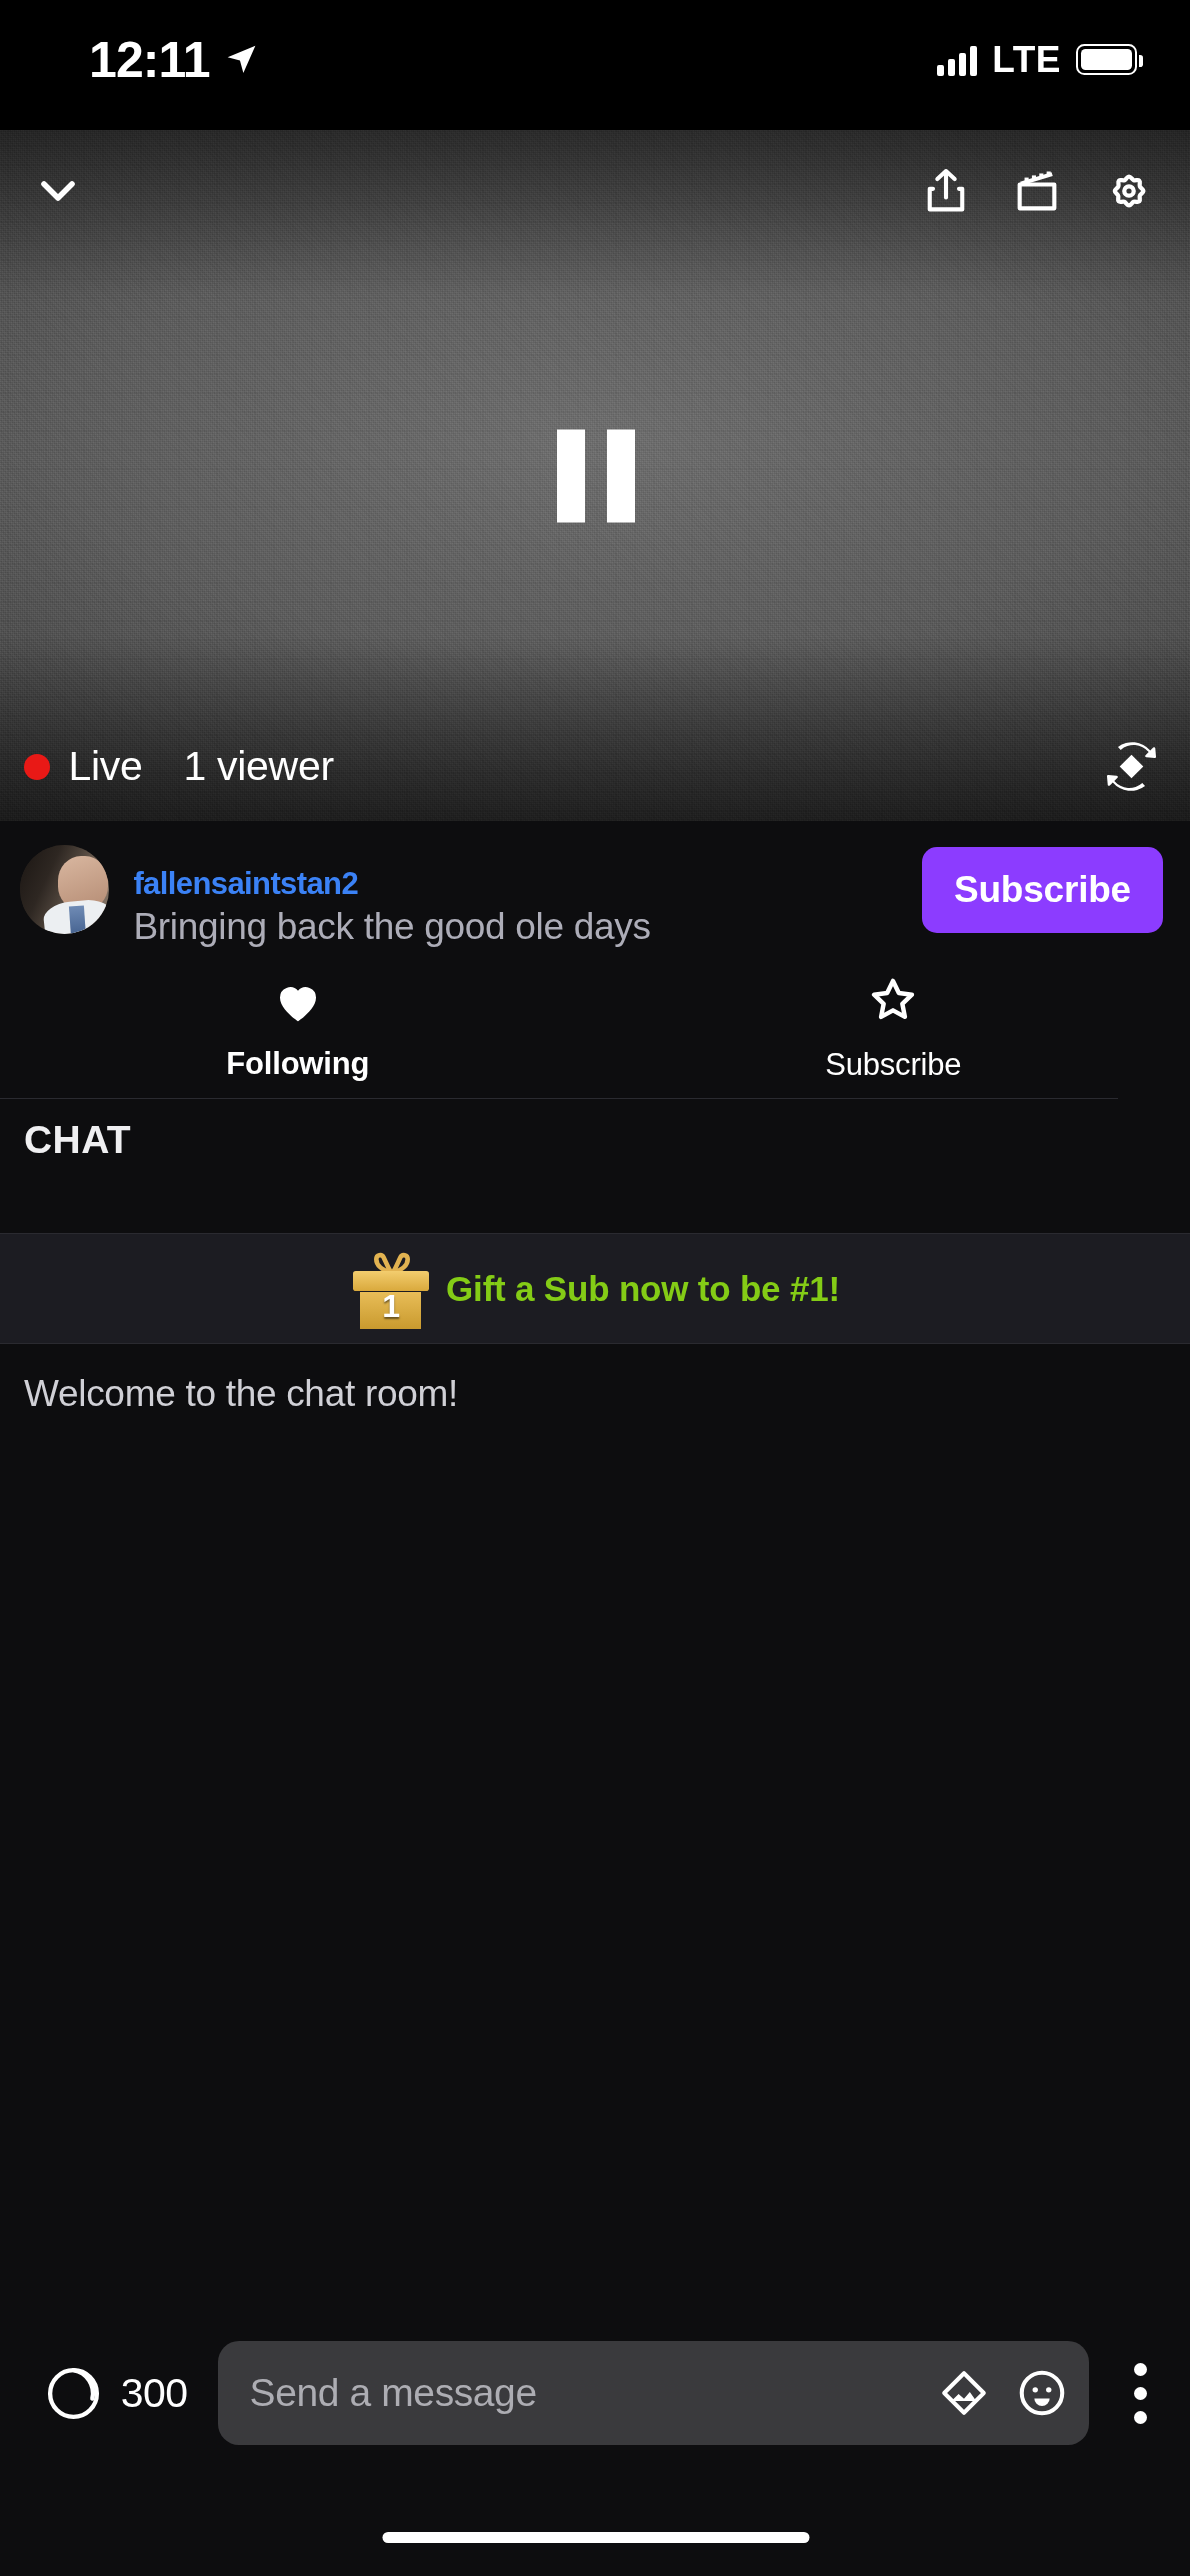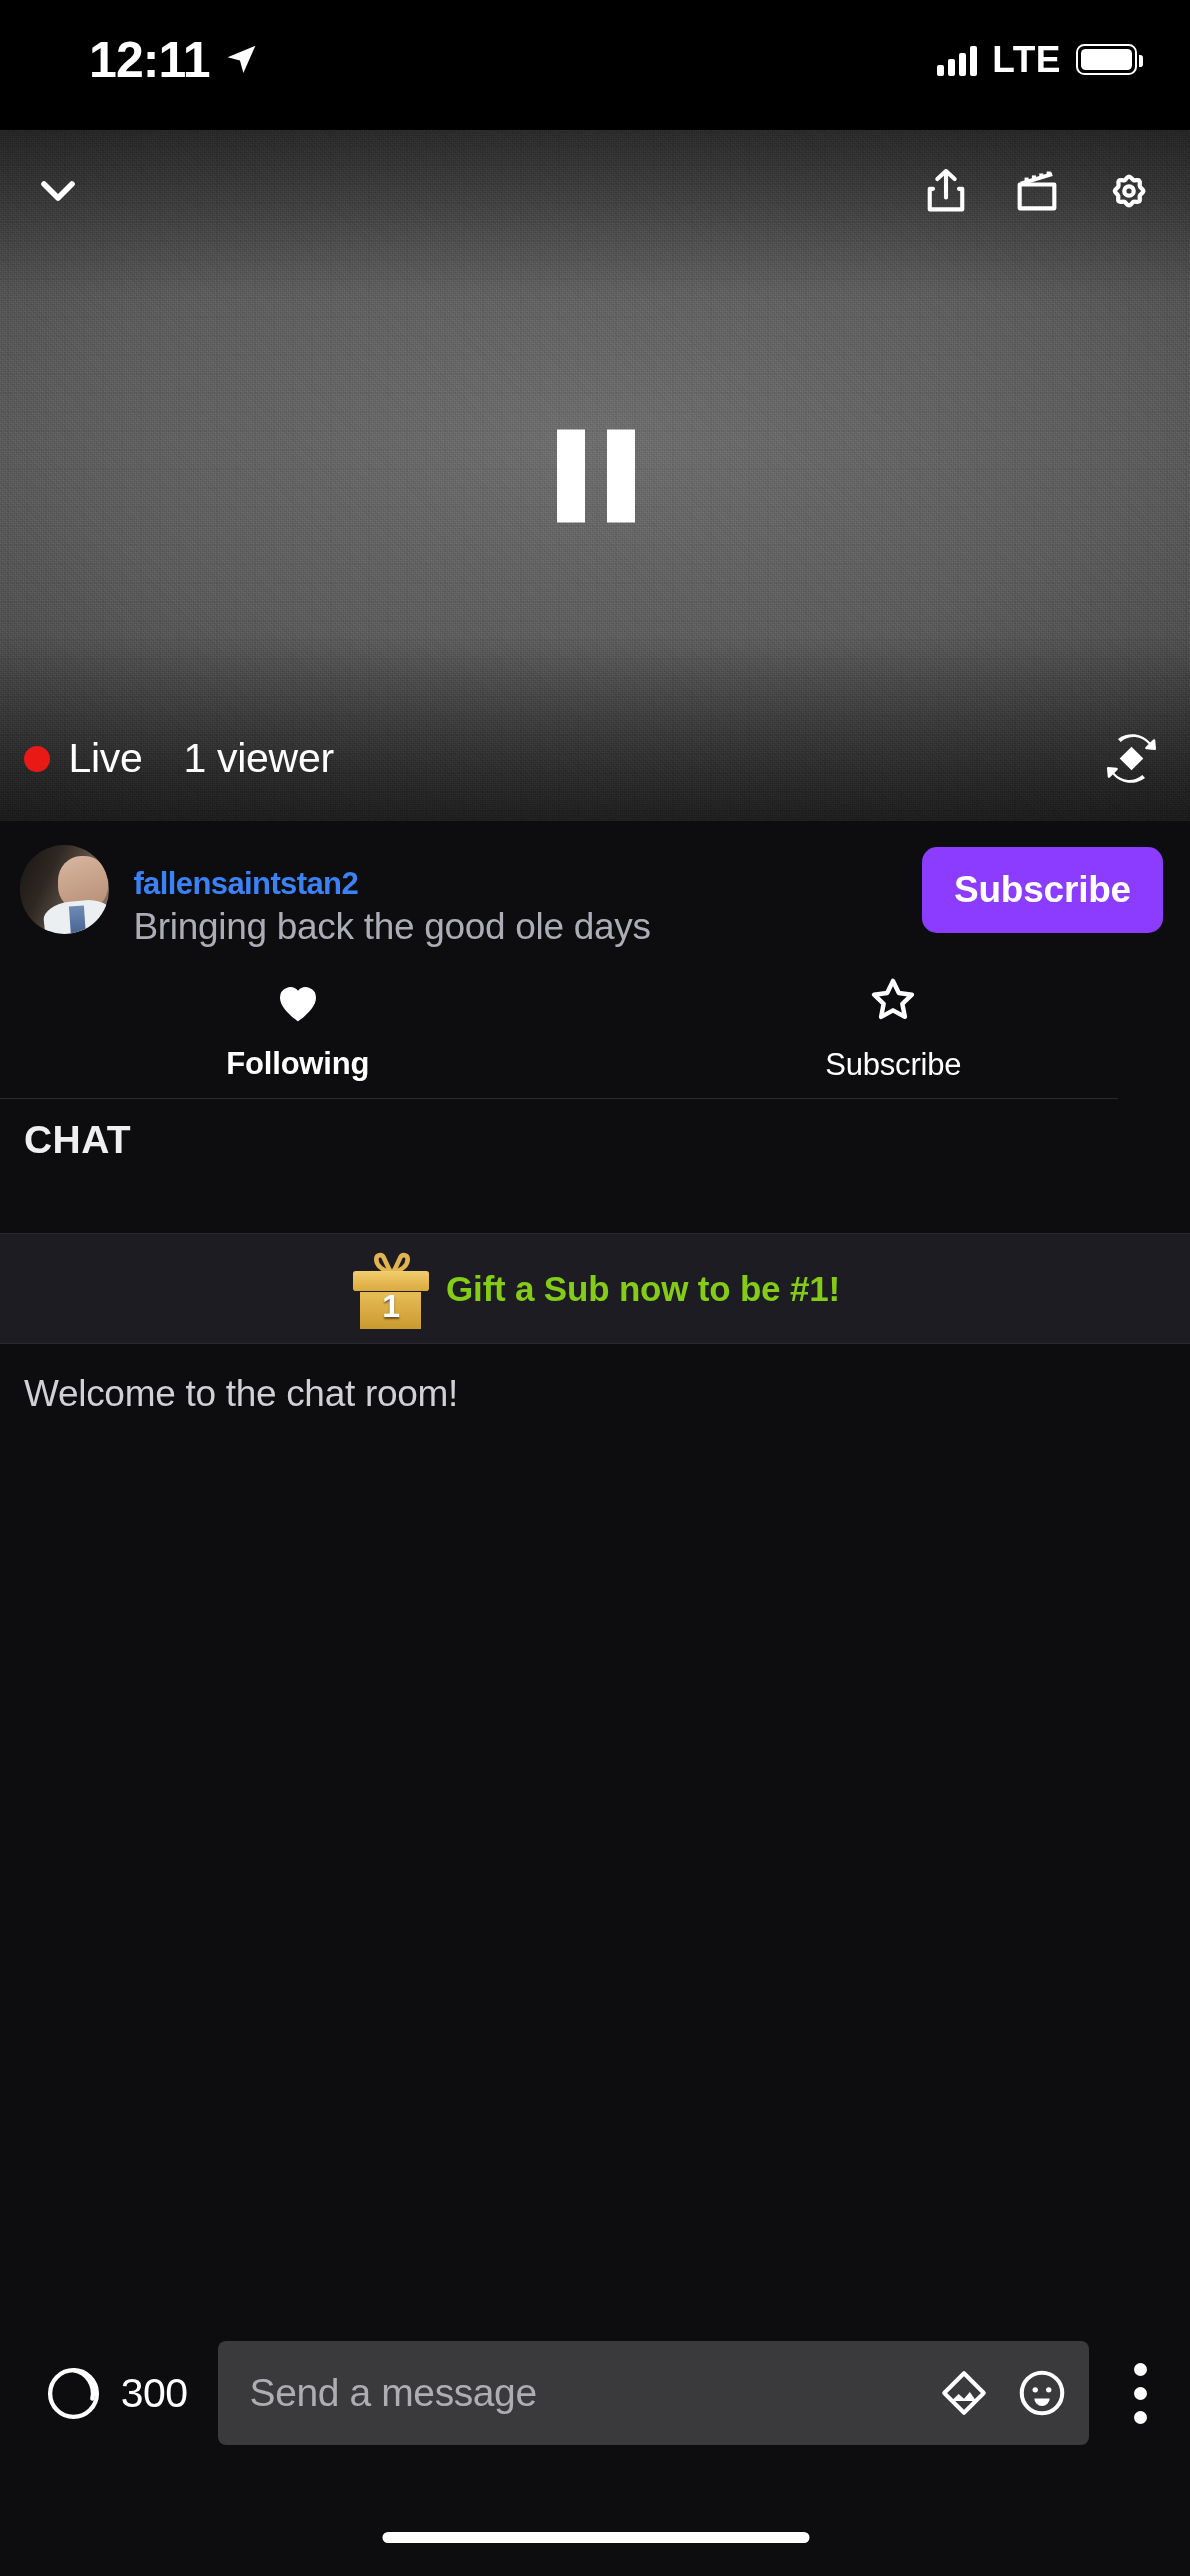--- a/index.html
+++ b/index.html
@@ -52,21 +52,21 @@
 
   .v-topbar { position:absolute; top:0; left:0; width:1191px; height:121px;
     display:flex; align-items:center; justify-content:space-between; padding:0 35px 0 30px; }
   .ic { display:flex; align-items:center; justify-content:center; }
   .ic svg { display:block; }
 
   .pause { position:absolute; left:50%; top:50%; transform:translate(-50%,-50%);
     display:flex; gap:22px; }
   .pause i { display:block; width:28px; height:93px; background:#fff; }
 
-  .v-botbar { position:absolute; bottom:16px; left:0; width:1191px; height:93px;
+  .v-botbar { position:absolute; bottom:8px; left:0; width:1191px; height:93px;
     display:flex; align-items:center; padding:0 30px 0 24px;text-align:right; }
   .live-wrap { display:flex; align-items:center; gap:18.5px; }
   .live-dot { width:26px; height:26px; border-radius:50%; background:#e91916; }
   .live-txt { color:#fff; font-size:41px; font-weight:400; letter-spacing:-0.3px; }
   .viewers { color:#fff; font-size:41px; font-weight:400; margin-left:41px; letter-spacing:-0.3px; }
   .rot { margin-left:auto; }
 
   
   .channel { position:absolute; top:821px; left:0; width:1191px; height:137px;
     background:#0d0d0f; display:flex; align-items:center; padding:0 28px 0 20.4px; }
@@ -115,21 +115,21 @@
   
   .chatbody { position:absolute; top:1346px; left:0; width:1191px; height:974px;
     background:#0d0d0f; padding:26px 24px 0 24px; }
   .msg { color:#d0d0d6; font-size:37px; letter-spacing:-0.3px; line-height:1.2; }
 
   
   .composer { position:absolute; bottom:109px; left:0; width:1191px; height:148px;
     background:#0d0d0f; display:flex; align-items:center; padding:0 0 0 43px; }
   .ring-wrap { display:flex; align-items:center; gap:16.7px; flex:0 0 auto; }
   .count { color:#fff; font-size:41px; font-weight:400; letter-spacing:-0.5px; }
-  .inputbox { flex:1; margin-left:30px; height:104px; background:#3a3a3d; border-radius:8px;
+  .inputbox { flex:1; margin-left:30px; height:104px; background:#3a3a3d; border-radius:21px;
     display:flex; align-items:center; padding:0 20.4px 0 32px; gap:24px; }
   .ph { flex:1; color:#adadb3; font-size:39px; letter-spacing:-0.4px; }
   .kebab { flex:0 0 auto; width:102px; display:flex; flex-direction:column; align-items:center; gap:11px; }
   .kebab i { width:13px; height:13px; border-radius:50%; background:#fff; display:block; }
 
   
   .home { position:absolute; bottom:33px; left:50%; transform:translateX(-50%);
     width:427px; height:11px; border-radius:5.6px; background:#fff; }
 </style>
 </head>

